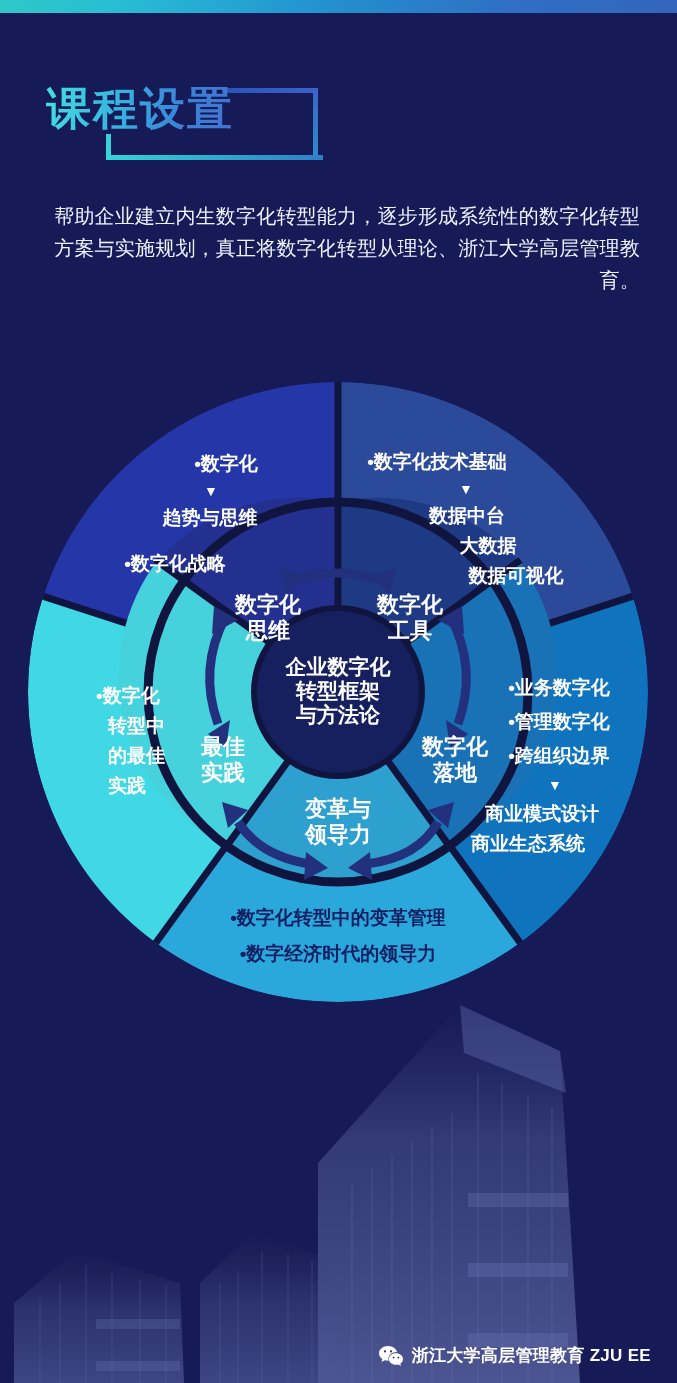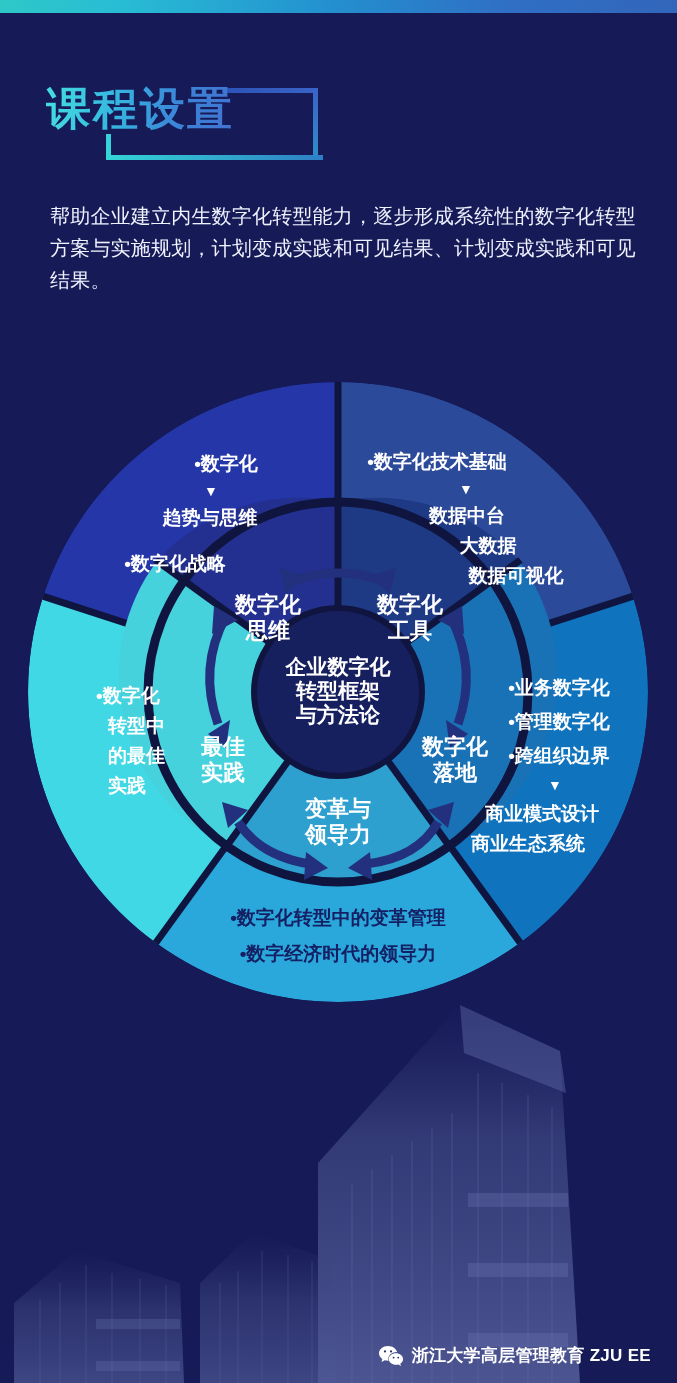--- a/index.html
+++ b/index.html
@@ -2,21 +2,21 @@
 <html><head>
 <meta charset="utf-8">
 <style>
   html,body{margin:0;padding:0;}
   body{
     width:677px;height:1383px;
     background:#161a56;
     font-family:"Liberation Sans","DejaVu Sans",sans-serif;
     overflow:hidden;position:relative;
   }
-  .page{position:relative;width:677px;height:1383px;overflow:hidden;}
+  .page{position:relative;width:677px;height:1383px;overflow:hidden;text-align:right;}
 
   
   .topbar{
     position:absolute;left:0;top:0;width:677px;height:13px;
     background:linear-gradient(90deg,#2ec8c8 0%,#28bcd4 18%,#2391cf 48%,#2f6fc4 75%,#3266bb 100%);
   }
 
   
   .title-wrap{position:absolute;left:46px;top:80px;width:300px;height:85px;}
   .title-frame{
@@ -85,21 +85,21 @@
     <div class="title-frame">
       <div class="tf-top"></div>
       <div class="tf-right"></div>
       <div class="tf-bottom"></div>
       <div class="tf-left"></div>
     </div>
     <div class="title-text">课程设置</div>
   </div>
 
   <div class="intro">
-    <p class="intro-p">帮助企业建立内生数字化转型能力，逐步形成系统性的数字化转型方案与实施规划，计划变成实践和可见结果、计划变成实践和可见结果。</p>
+    <p class="intro-p">帮助企业建立内生数字化转型能力，逐步形成系统性的数字化转型方案与实施规划，真正将数字化转型从理论、浙江大学高层管理教育。</p>
   </div>
 
   <div class="diagram">
     <svg width="640" height="640" viewBox="0 0 640 640" xmlns="http://www.w3.org/2000/svg">
       <defs>
         <clipPath id="clipAll">
             <circle cx="320" cy="320" r="310"></circle>
           </clipPath>
       </defs>
 

